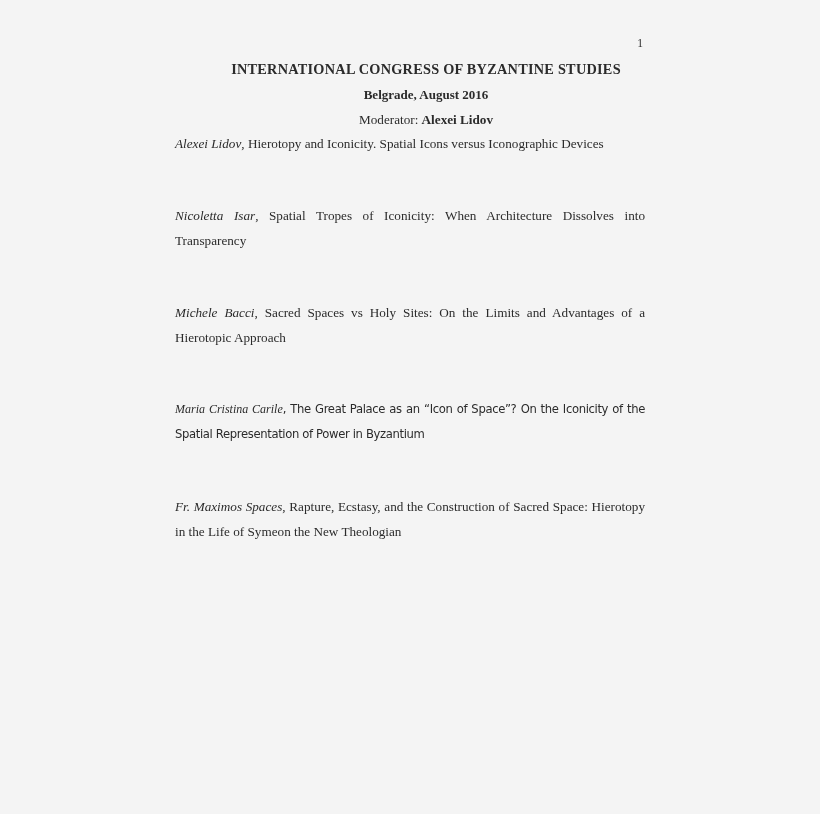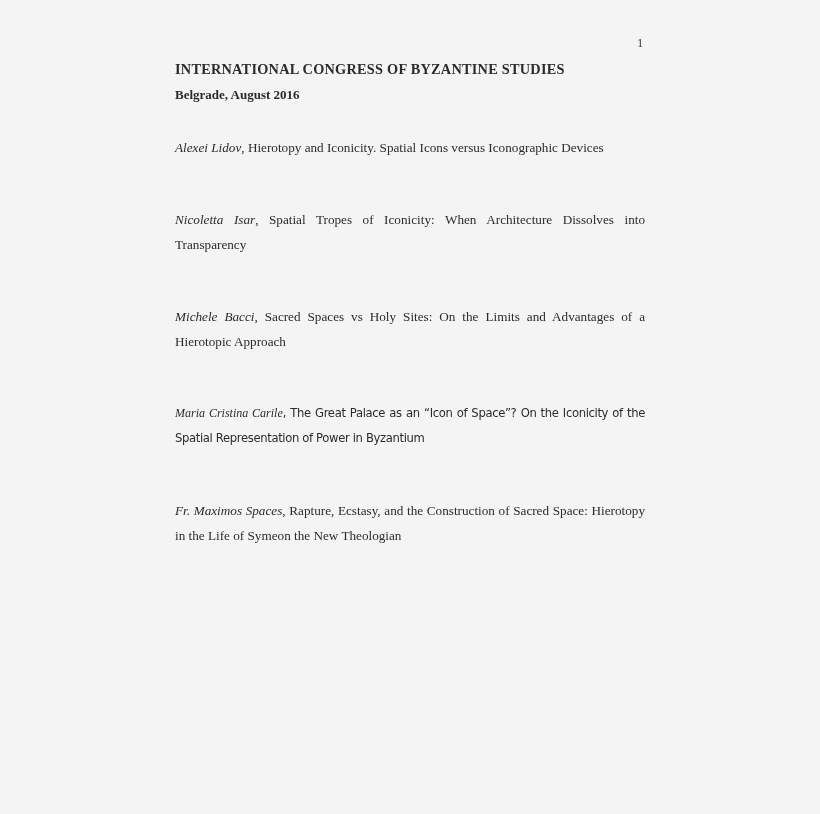--- a/index.html
+++ b/index.html
@@ -41,20 +41,22 @@
   
   .content {
     position: absolute;
     left: 175px;
     top: 58px;
     width: 470px;
   }
 
   
   .masthead {
+    text-align: center;
+    margin-left: 32px;
   }
   .congress-title {
     font-size: 14.3px;
     font-weight: bold;
     letter-spacing: 0.25px;
     line-height: 22px;
     margin: 0 0 4px 0;
   }
   .place-date {
     font-size: 13px;
@@ -82,21 +84,20 @@
     font-size: 13.2px;
     line-height: 22px;
     margin: 0;
   }
   .moderator-name {
     font-weight: bold;
   }
 
   
   .papers {
-    margin-top: 30px;
   }
   .paper-entry {
     text-align: justify;
     text-justify: inter-word;
     font-size: 13.2px;
     line-height: 25px;
     margin: 0 0 47px 0;
   }
   .paper-entry:last-child {
     margin-bottom: 0;
@@ -125,20 +126,23 @@
   <div class="page-number">1</div>
 
   <div class="content">
 
     <div class="masthead">
       <div class="congress-title">INTERNATIONAL CONGRESS OF BYZANTINE STUDIES</div>
 
       <div class="place-date">Belgrade, August 2016</div>
 
 
+      <div class="moderator-line">
+        <span>Moderator: </span><span class="moderator-name">Alexei Lidov</span>
+      </div>
     </div>
 
     <div class="papers">
 
       <p class="paper-entry">
         <span class="author">Alexei Lidov</span><span>, </span><span>Hierotopy and Iconicity. Spatial Icons versus Iconographic Devices</span>
       </p>
 
       <p class="paper-entry">
         <span class="author">Nicoletta Isar</span><span>, </span><span>Spatial Tropes of Iconicity: When Architecture Dissolves into Transparency</span>

